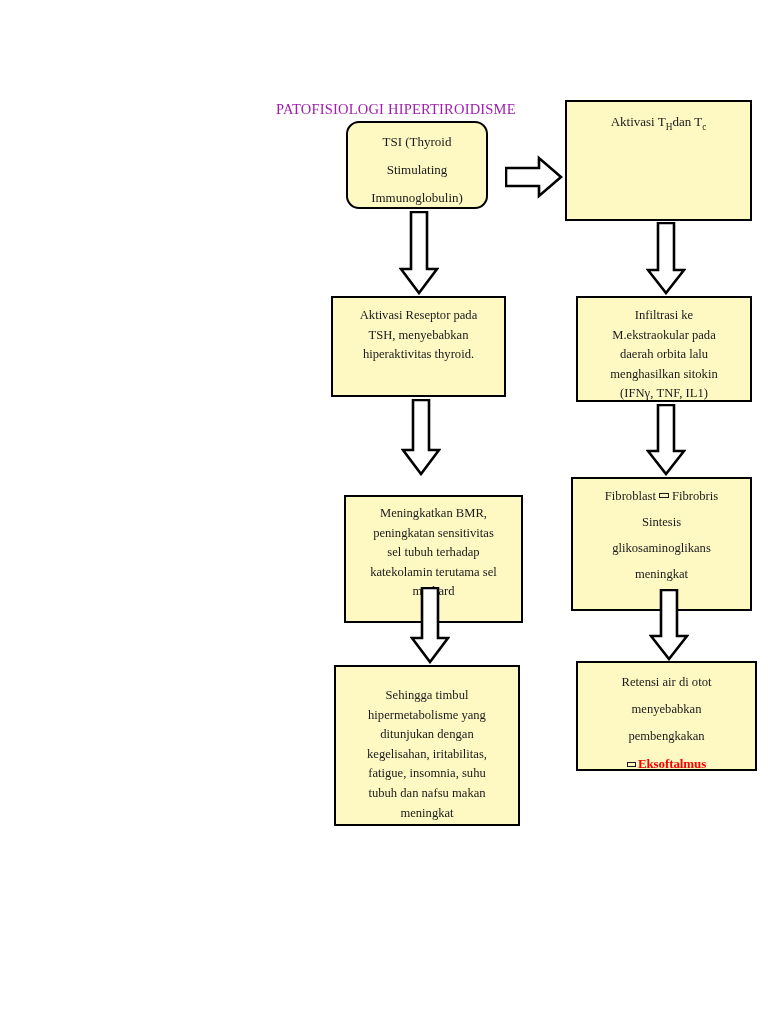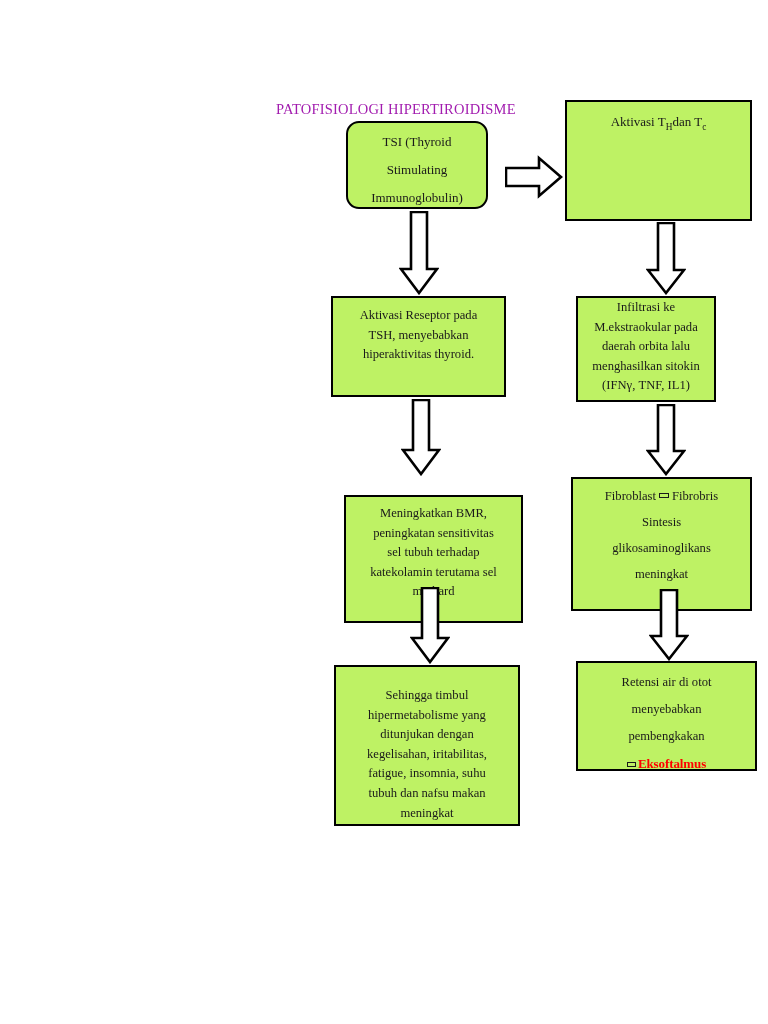--- a/index.html
+++ b/index.html
@@ -27,21 +27,21 @@
     top: 101px;
     font-size: 14.5px;
     letter-spacing: 0.2px;
     white-space: nowrap;
     color: #a21caf;
   }
   .node {
     position: absolute;
     box-sizing: border-box;
     border: 2px solid #000000;
-    background: #bef264;
+    background: #fef9c3;
     display: flex;
     flex-direction: column;
     align-items: flex-end;
     text-align: center;
     color: #1a1a1a;
   }
   .node .txt {
     display: block;
     width: 100%;
     white-space: pre-line;
@@ -54,22 +54,22 @@
   }
   #node-aktivasi-t {
     left: 565px; top: 100px; width: 187px; height: 121px;
     font-size: 13px; line-height: 18px; padding-top: 11px;
   }
   #node-reseptor {
     left: 331px; top: 296px; width: 175px; height: 101px;
     font-size: 12.6px; line-height: 19.5px; padding-top: 8px; font-family: Liberation Serif, serif;
   }
   #node-infiltrasi {
-    left: 576px; top: 296px; width: 140px; height: 106px;
-    font-size: 12.6px; line-height: 19.5px; padding-top: 0;
+    left: 576px; top: 296px; width: 176px; height: 106px;
+    font-size: 12.6px; line-height: 19.5px; padding-top: 8px;
   }
   #node-bmr {
     left: 344px; top: 495px; width: 179px; height: 128px;
     font-size: 12.6px; line-height: 19.6px; padding-top: 7px;
   }
   #node-fibroblast {
     left: 571px; top: 477px; width: 181px; height: 134px;
     font-size: 12.6px; line-height: 26px; padding-top: 4px;
   }
   #node-hipermetabolisme {

